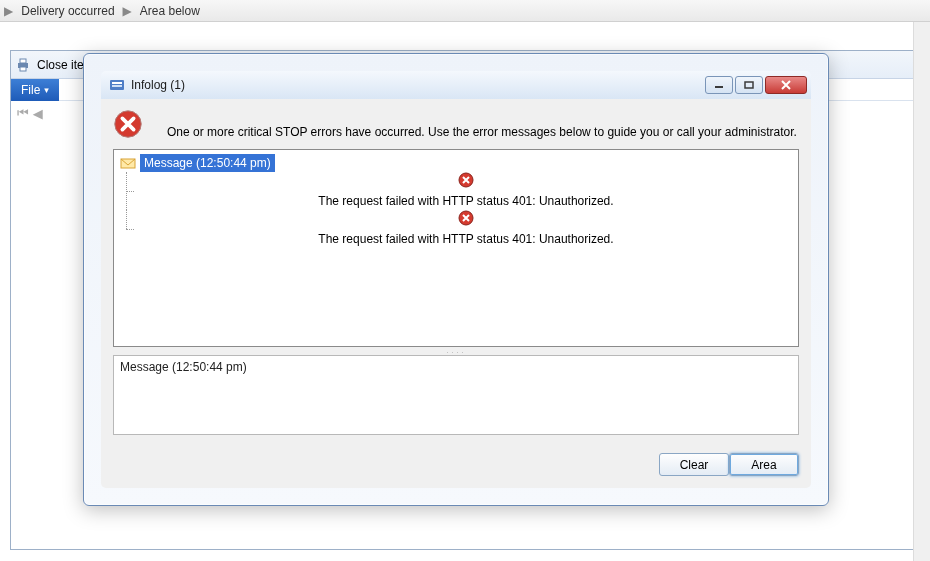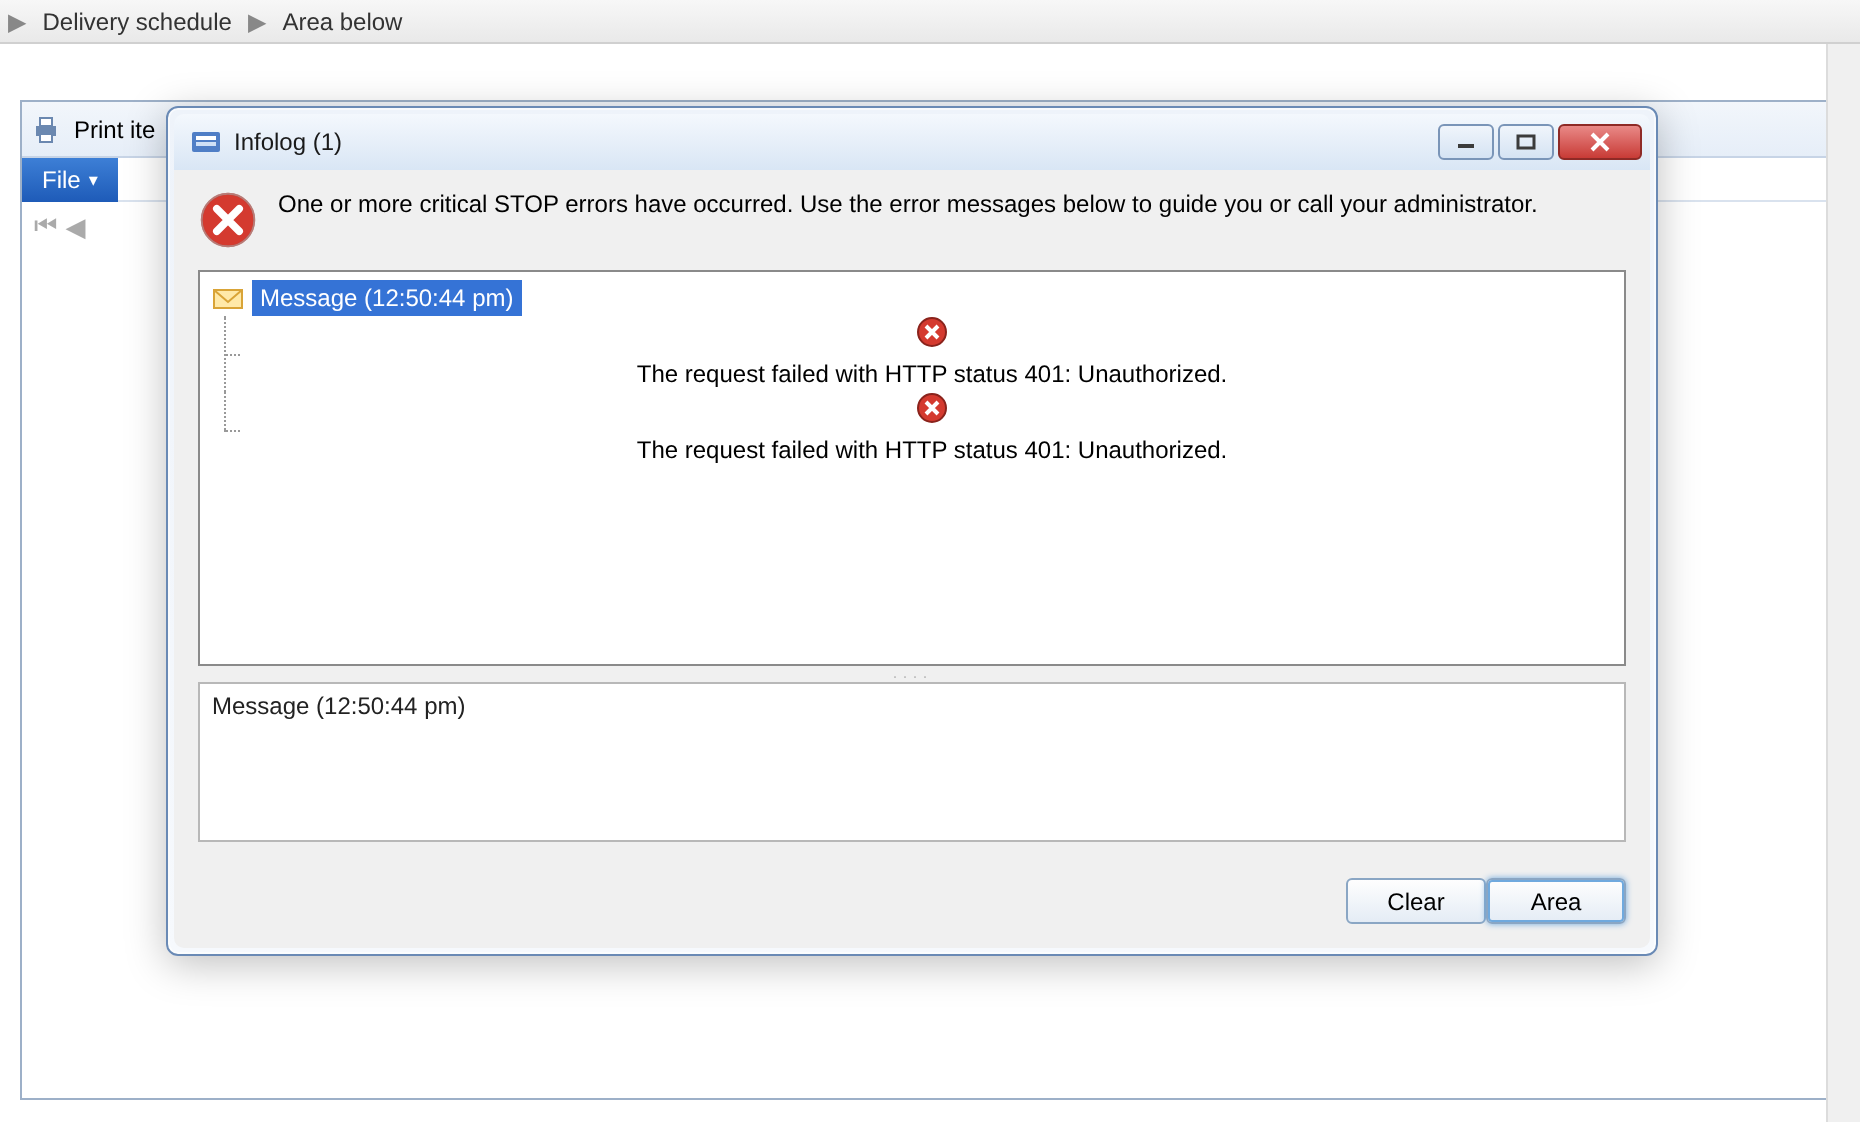--- a/index.html
+++ b/index.html
@@ -81,21 +81,21 @@
   
   .dialog {
     position: absolute;
     left: 83px;
     top: 53px;
     width: 746px;
     background: linear-gradient(#eef3fa, #f6f9fd);
     border: 1px solid #6a8ab5;
     box-shadow: 0 4px 20px rgba(0,0,0,0.25), 0 0 0 1px rgba(255,255,255,0.6) inset;
     border-radius: 6px;
-    padding: 3px;
+    padding: 17px;
   }
   .titlebar {
     height: 28px;
     background: linear-gradient(#f4f8fd, #d9e6f5);
     border-radius: 5px 5px 0 0;
     display:flex;
     align-items:center;
     padding: 0 4px 0 8px;
   }
   .titlebar .app-ico {
@@ -119,21 +119,21 @@
     background: linear-gradient(#e98987, #c83b36);
     border-color:#8e2a26;
     color:#fff;
   }
   .dlg-body {
     background:#f0f0f0;
     padding: 10px 12px 12px 12px;
     border-radius: 0 0 5px 5px;
   }
   .dlg-header-row {
-    display:flex; align-items:flex-start; gap:10px;
+    display:flex; align-items:flex-end; gap:24px;
     margin-bottom:10px;
   }
   .stop-icon {
     width:30px; height:30px;
     flex:0 0 30px;
   }
   .dlg-header-text {
     flex:1;
     color:#000;
   }
@@ -221,35 +221,35 @@
     background:#f0f0f0;
     border-left:1px solid #dcdcdc;
   }
 
 </style>
 </head>
 <body>
 
 <div class="breadcrumb">
   <span class="chev">▶</span>
-  <span>Delivery schedule</span>
+  <span>Delivery occurred</span>
   <span class="chev">▶</span>
   <span>Area below</span>
 </div>
 
 <div class="bg-window">
   <div class="bg-toolbar-row">
     <span class="bg-print-ico">
       <svg viewBox="0 0 16 16" width="16" height="16">
         <rect x="3" y="6" width="10" height="5" fill="#6b88b0"></rect>
         <rect x="5" y="2" width="6" height="4" fill="#fff" stroke="#6b88b0"></rect>
         <rect x="5" y="10" width="6" height="4" fill="#fff" stroke="#6b88b0"></rect>
       </svg>
     </span>
-    <span>Print ite</span>
+    <span>Close ite</span>
   </div>
   <div class="bg-file-row">
     <span class="bg-file-btn">
       <span>File</span>
       <span class="tri">▾</span>
     </span>
   </div>
   <div class="bg-nav-row">
     <span class="navbtn">⏮</span>
     <span class="navbtn">◀</span>

